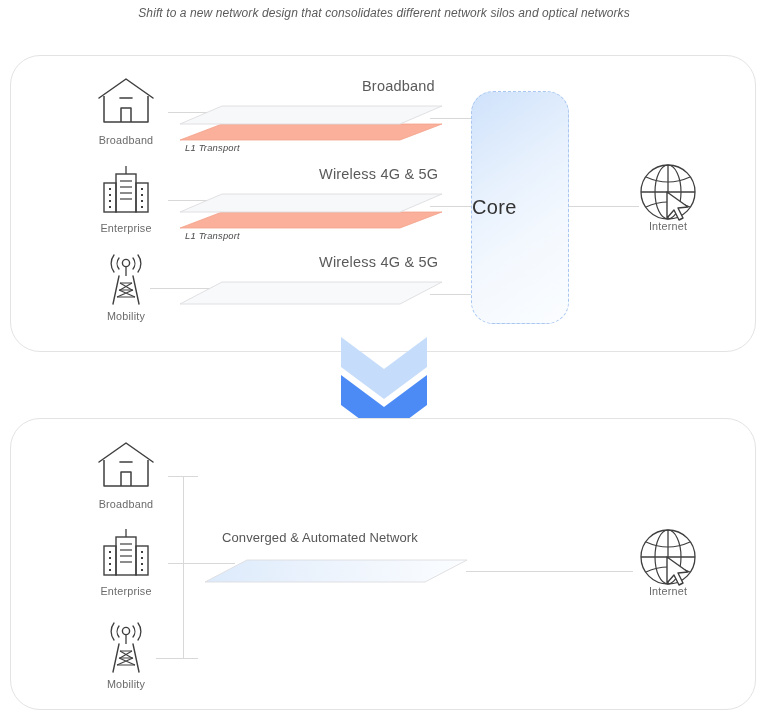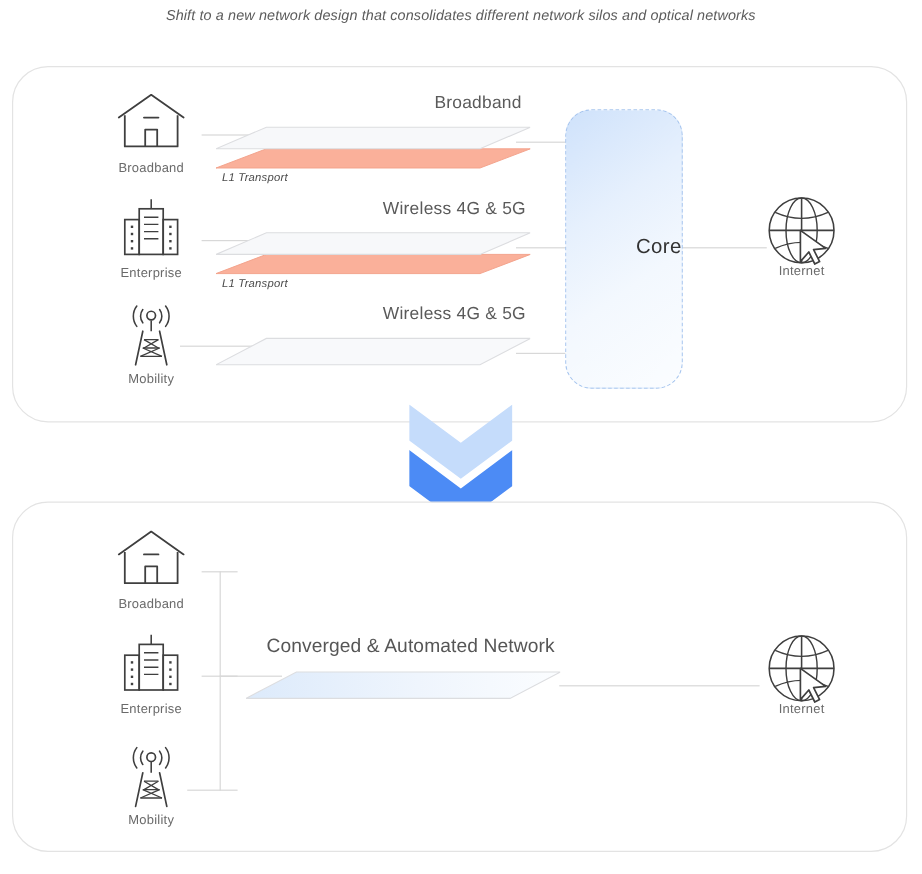--- a/index.html
+++ b/index.html
@@ -38,31 +38,31 @@
     position:absolute;font-size:9.4px;color:#4a4a4a;white-space:nowrap;letter-spacing:.2px;font-style:italic;
   }
 
   
   #core-box{
     position:absolute;left:471px;top:91px;width:96px;height:231px;
     border:1.4px dashed #a8c6ef;border-radius:22px;
     background:linear-gradient(145deg,#cfe2fb 0%,#e6f0fd 35%,#f3f8fe 62%,#fbfdff 100%);
   }
   #core-label{
-    position:absolute;left:0;top:104px;width:96px;text-align:right;
-    font-size:17px;color:#333;letter-spacing:.3px;
+    position:absolute;left:0;top:104px;width:96px;text-align:left;
+    font-size:20px;color:#333;letter-spacing:.3px;
   }
 
   
   #chevrons{position:absolute;left:341px;top:337px;width:86px;height:100px;}
   #chevrons svg{display:block;}
 
   
   #converged-label{
-    position:absolute;left:222px;top:530px;font-size:16px;color:#565656;
+    position:absolute;left:222px;top:530px;font-size:13px;color:#565656;
     white-space:nowrap;letter-spacing:.1px;
   }
 </style>
 </head>
 <body>
 
 <div class="title">Shift to a new network design that consolidates different network silos and optical networks</div>
 
 <div class="panel" id="panel-top"></div>
 

